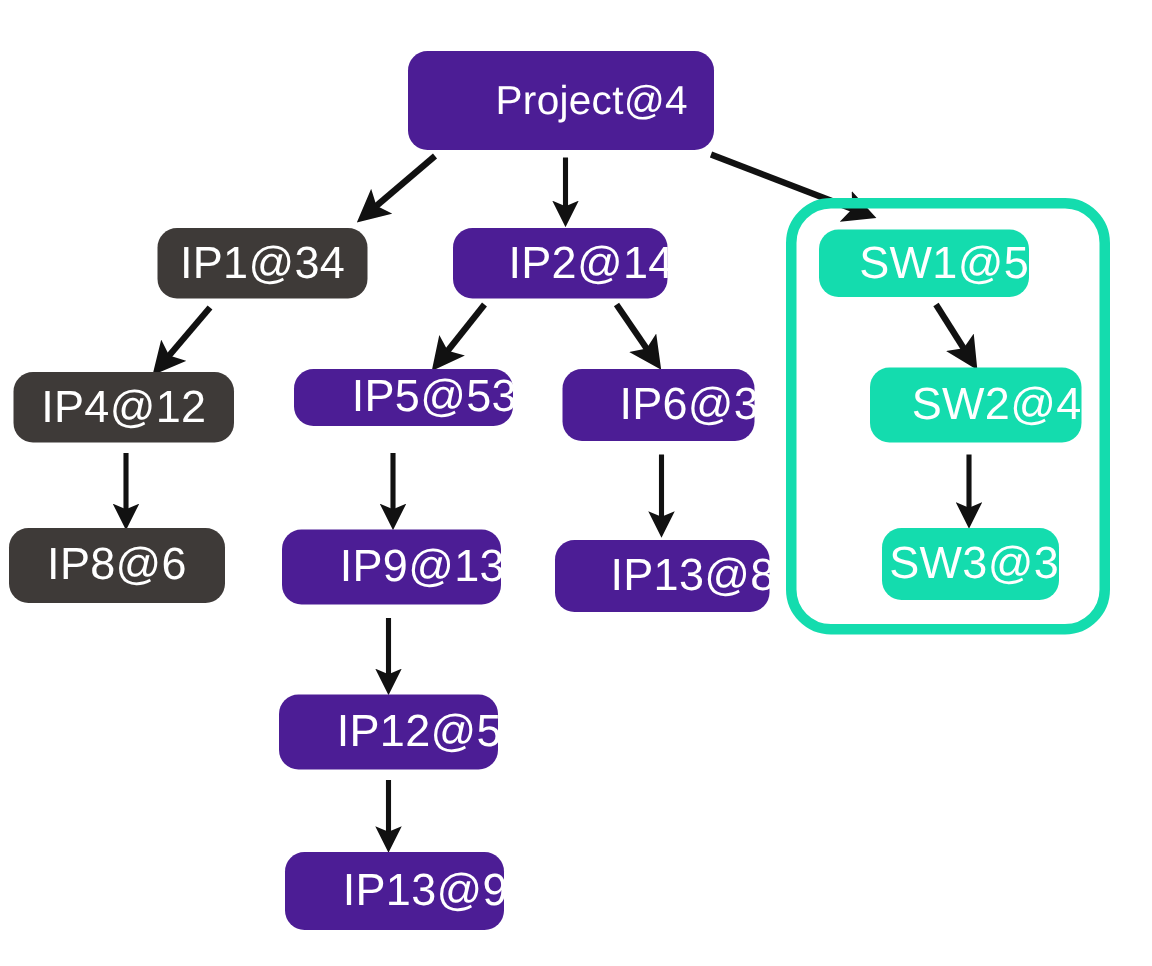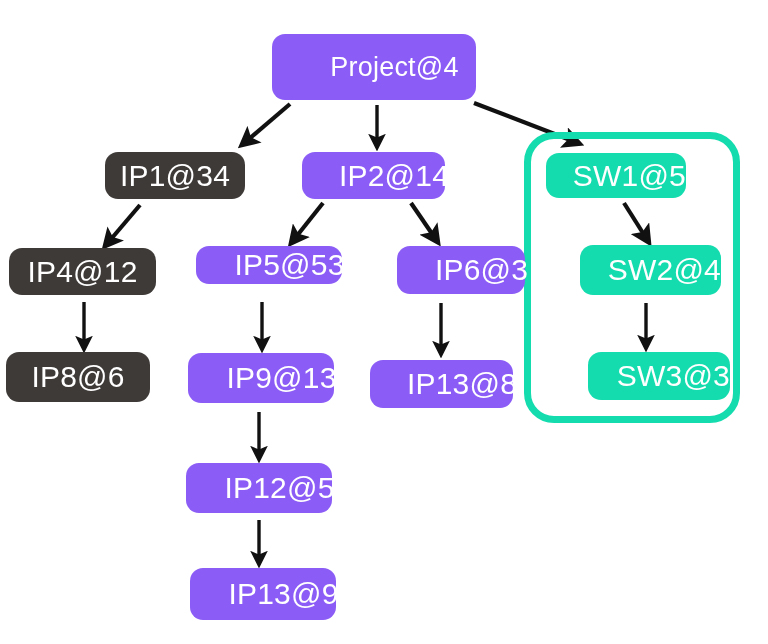--- a/index.html
+++ b/index.html
@@ -41,21 +41,21 @@
     justify-content: center;
     border-radius: 13px;
     color: #ffffff;
     font-family: "Liberation Sans", sans-serif;
     font-size: 30px;
     font-weight: 400;
     letter-spacing: 0.2px;
     white-space: nowrap;
     user-select: none;
   }
-  .node.blue { background: #8b5cf6; padding-left: 41px; }
+  .node.blue { background: #4c1d95; padding-left: 41px; }
   .node.dark { background: #3E3A38; }
   .node.teal { background: #14DCAE; justify-content: flex-end; }
 </style>
 </head>
 <body>
 
 <div id="canvas">
 
   <svg id="edge-layer" viewBox="0 0 768 644" width="768" height="644" xmlns="http://www.w3.org/2000/svg">
     <defs>
@@ -95,36 +95,36 @@
       </div>
       <div class="node teal" style="left: 546px; top: 153px; width: 140px; height: 45px;">
         <span>SW1@5</span>
       </div>
       <div class="node dark" style="left: 9px; top: 248px; width: 147px; height: 47px;">
         <span>IP4@12</span>
       </div>
       <div class="node blue" style="left: 196px; top: 246px; width: 146px; height: 38px;">
         <span>IP5@53</span>
       </div>
-      <div class="node blue" style="left: 375px; top: 246px; width: 128px; height: 48px; margin-left: 22px;">
+      <div class="node blue" style="left: 375px; top: 246px; width: 128px; height: 48px;">
         <span>IP6@3</span>
       </div>
       <div class="node teal" style="left: 580px; top: 245px; width: 141px; height: 50px;">
         <span>SW2@4</span>
       </div>
       <div class="node dark" style="left: 6px; top: 352px; width: 144px; height: 50px;">
         <span>IP8@6</span>
       </div>
       <div class="node blue" style="left: 188px; top: 353px; width: 146px; height: 50px;">
         <span>IP9@13</span>
       </div>
       <div class="node blue" style="left: 370px; top: 360px; width: 143px; height: 48px; align-items: center;">
         <span>IP13@8</span>
       </div>
-      <div class="node teal" style="left: 588px; top: 352px; width: 142px; height: 48px; padding-left: 39px;">
+      <div class="node teal" style="left: 588px; top: 352px; width: 118px; height: 48px; padding-left: 39px;">
         <span>SW3@3</span>
       </div>
       <div class="node blue" style="left: 186px; top: 463px; width: 146px; height: 50px;">
         <span>IP12@5</span>
       </div>
       <div class="node blue" style="left: 190px; top: 568px; width: 146px; height: 52px;">
         <span>IP13@9</span>
       </div>
     </div>
 

